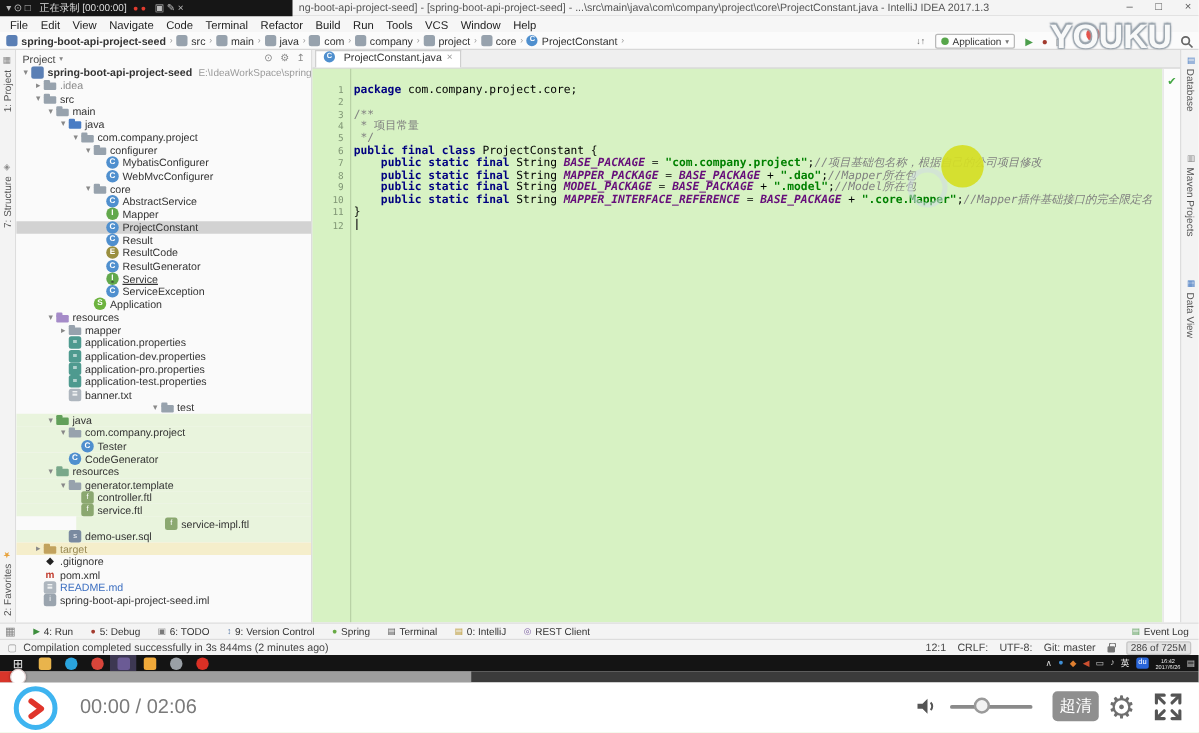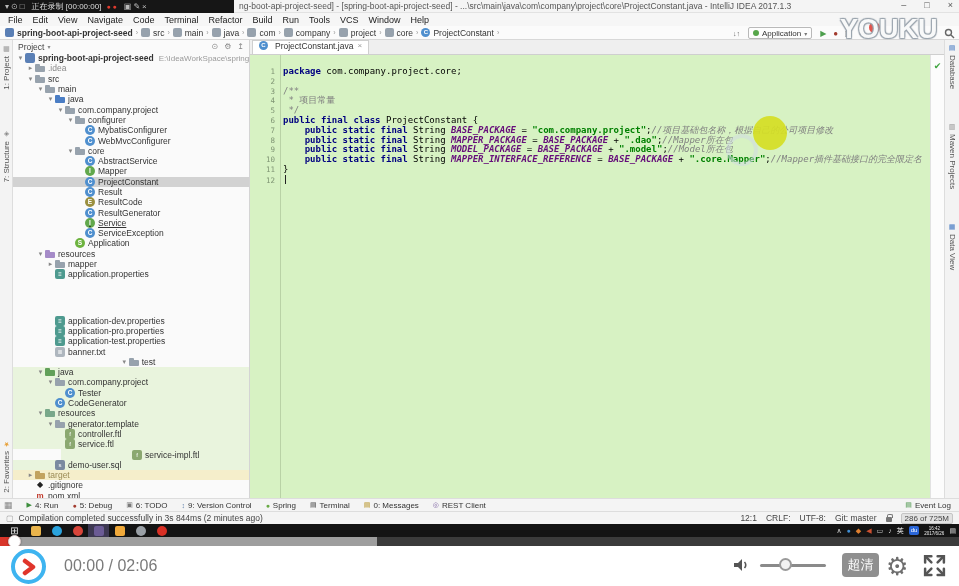--- a/index.html
+++ b/index.html
@@ -364,21 +364,21 @@
           <div class="trow" style="padding-left: 33px;">
             <span class="arrow">▸</span>
             <span class="ti ti-folder tfold"></span>
             <span class="lbl">mapper</span>
           </div>
           <div class="trow" style="padding-left: 33px;">
             <span class="arrow"></span>
             <span class="ti ti-props">≡</span>
             <span class="lbl">application.properties</span>
           </div>
-          <div class="trow" style="padding-left: 33px; margin-top: 36px;">
+          <div class="trow" style="padding-left: 33px;">
             <span class="arrow"></span>
             <span class="ti ti-props">≡</span>
             <span class="lbl">application-dev.properties</span>
           </div>
           <div class="trow" style="padding-left: 33px;">
             <span class="arrow"></span>
             <span class="ti ti-props">≡</span>
             <span class="lbl">application-pro.properties</span>
           </div>
           <div class="trow" style="padding-left: 33px;">
@@ -543,21 +543,21 @@
         <span class="btitem">
           <span class="btg" style="color: rgb(104, 170, 68);">●</span>
           <span>Spring</span>
         </span>
         <span class="btitem">
           <span class="btg" style="color: rgb(85, 85, 85);">▤</span>
           <span>Terminal</span>
         </span>
         <span class="btitem">
           <span class="btg" style="color: rgb(185, 151, 47);">▤</span>
-          <span>0: Messages</span>
+          <span>0: IntelliJ</span>
         </span>
         <span class="btitem">
           <span class="btg" style="color: rgb(122, 95, 160);">◎</span>
           <span>REST Client</span>
         </span>
       </span>
     <span id="eventlog">
       <span class="btg" id="eventlog-g" style="color: rgb(90, 158, 90);">▤</span>
       <span>Event Log</span>
     </span>

